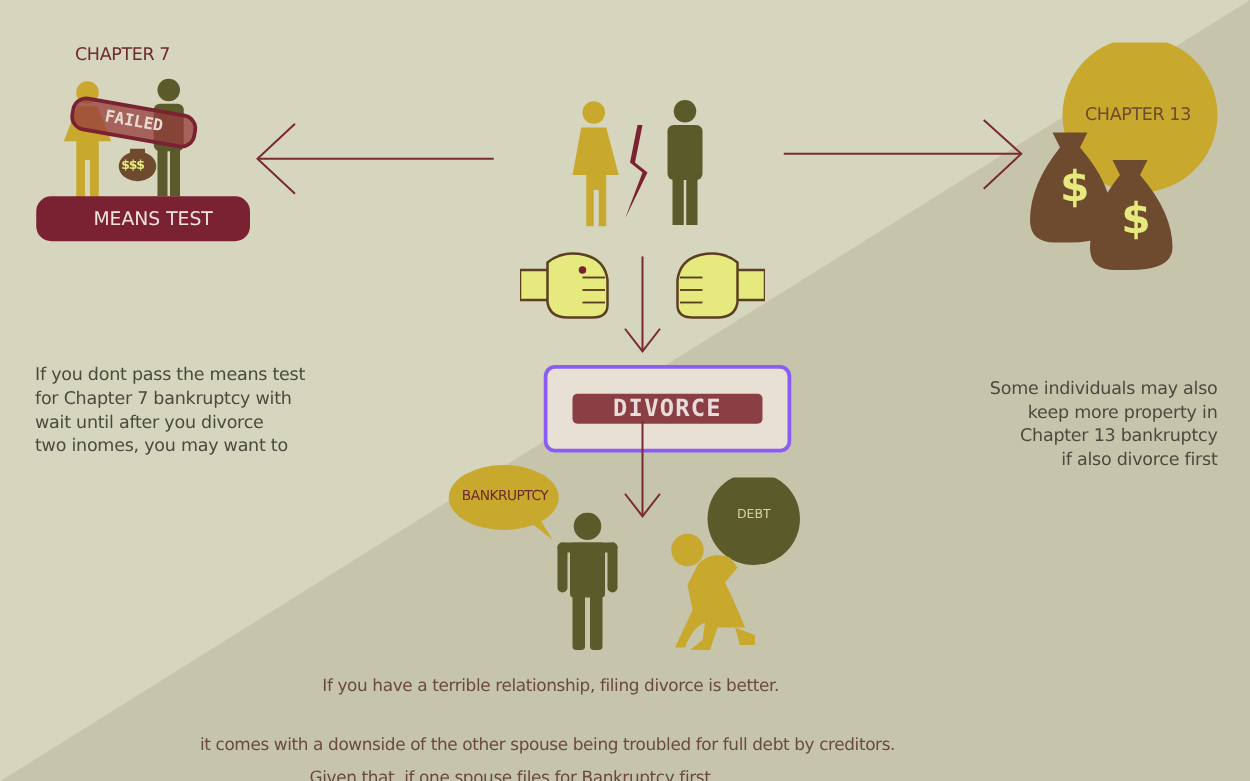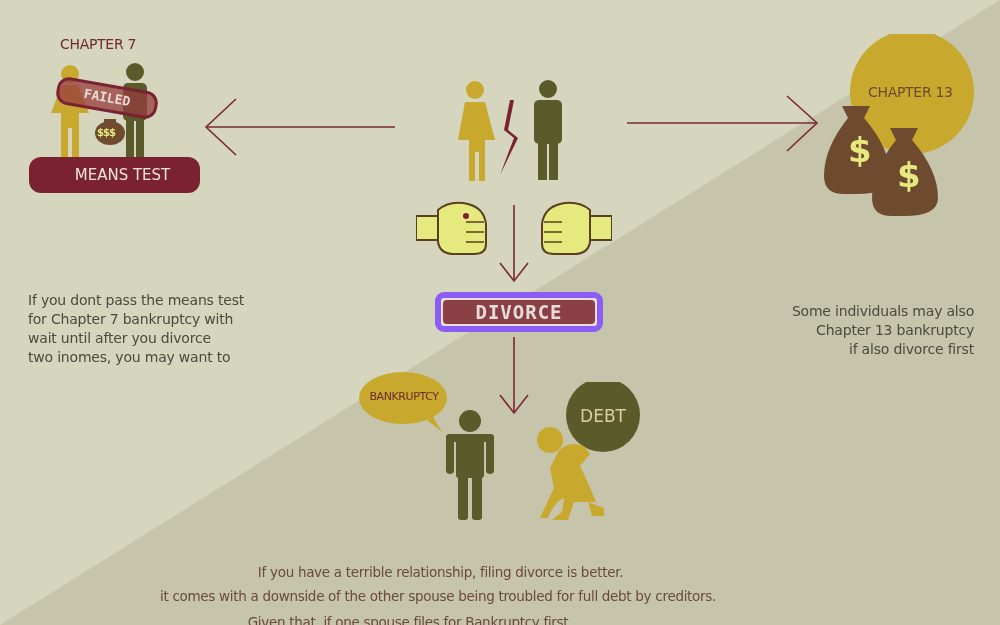--- a/index.html
+++ b/index.html
@@ -3,21 +3,21 @@
 <meta charset="utf-8">
 <style>
   html,body{margin:0;padding:0;}
   body{width:1000px;height:625px;overflow:hidden;position:relative;font-family:"DejaVu Sans",sans-serif;}
   .bg{position:absolute;inset:0;}
   .abs{position:absolute;}
   .txt{color:#4a4a3e;font-size:14px;line-height:19px;letter-spacing:-0.2px;}
   .maroon{color:#6e2a2c;}
   .label{font-size:14px;letter-spacing:-0.3px;}
   .pill{background:#7a2232;color:#efe5dc;border-radius:12px;text-align:center;font-size:15px;line-height:36px;padding-left:16px;}
-  .divorce{border:6px solid #8b5cf6;border-radius:9px;background:#e8e0d4;padding:2px;}
+  .divorce{border:3px solid #8b5cf6;border-radius:9px;background:#e8e0d4;padding:20px;}
   .divorce-inner{background:#8a3f45;border-radius:4px;color:#e7dcd7;font-weight:bold;font-size:19px;text-align:center;line-height:24px;letter-spacing:1px;font-family:"DejaVu Sans Mono",monospace;}
   .bottom-text{color:#6a4a3e;font-size:13.5px;text-align:center;letter-spacing:-0.3px;}
 </style>
 </head>
 <body>
 
 <svg class="bg" width="1000" height="625" viewBox="0 0 1000 625">
   <rect width="1000" height="625" fill="#d6d5bd"></rect>
   <polygon points="0,625 1000,0 1000,625" fill="#c6c5ab"></polygon>
 </svg>
@@ -126,39 +126,40 @@
 </svg>
 
 <svg class="abs" style="left:530px;top:382px;" width="110" height="140">
   <circle cx="73" cy="33" r="37" fill="#5a5a2a"></circle>
   <g fill="#c9a82e">
     <circle cx="20" cy="58" r="13"></circle>
     <path d="M28 70 q10 -12 26 -6 l6 8 l-10 12 q8 16 16 36 h-22 l-6 18 h-16 l10 -8 l2 -14 q-10 4 -16 20 h-8 l14 -30 l-4 -20z"></path>
     <path d="M58 120 l16 6 v8 h-12z"></path>
   </g>
 </svg>
-<div class="abs" style="left:570px;top:406px;width:66px;text-align:center;color:#d8d0a0;font-size:17px;">DEBT</div>
+<div class="abs" style="left:570px;top:406px;width:66px;text-align:center;color:#d8d0a0;font-size:10px;">DEBT</div>
 
 <svg class="abs" style="left:625px;top:90px;" width="200" height="65">
   <line x1="2" y1="33" x2="192" y2="33" stroke="#7a2a32" stroke-width="1.6"></line>
   <polyline points="162,6 192,33 162,61" fill="none" stroke="#7a2a32" stroke-width="1.6"></polyline>
 </svg>
 
 <svg class="abs" style="left:820px;top:34px;" width="160" height="190">
   <circle cx="92" cy="58" r="62" fill="#c9a82e"></circle>
   <g fill="#6e4a2e">
     <path d="M22 72 h28 l-6 12 q26 30 26 58 q0 18 -34 18 h-12 q-20 0 -20 -18 q0 -28 24 -58z"></path>
     <path d="M70 94 h28 l-6 12 q26 30 26 58 q0 18 -34 18 h-12 q-20 0 -20 -18 q0 -28 24 -58z"></path>
   </g>
 </svg>
 <div class="abs" style="left:848px;top:130px;font-size:34px;font-weight:bold;color:#e6ea7e;">$</div>
 <div class="abs" style="left:897px;top:155px;font-size:34px;font-weight:bold;color:#e6ea7e;">$</div>
 <div class="abs maroon label" style="left:868px;top:84px;color:#6e4a2e;">CHAPTER 13</div>
 
 <div class="abs txt" style="right:26px;top:302px;text-align:right;">
   <div>Some individuals may also</div>
+  <div>keep more property in</div>
   <div>Chapter 13 bankruptcy</div>
   <div>if also divorce first</div>
 </div>
 
-<div class="abs bottom-text" style="left:0;width:881px;top:564px;">If you have a terrible relationship, filing divorce is better.</div>
+<div class="abs bottom-text" style="left:0;width:881px;top:541px;">If you have a terrible relationship, filing divorce is better.</div>
 <div class="abs bottom-text" style="left:0;width:820px;top:570px;margin-top:44px;">Given that, if one spouse files for Bankruptcy first,</div>
 <div class="abs bottom-text" style="left:0;width:876px;top:588px;">it comes with a downside of the other spouse being troubled for full debt by creditors.</div>
 
 </body></html>

